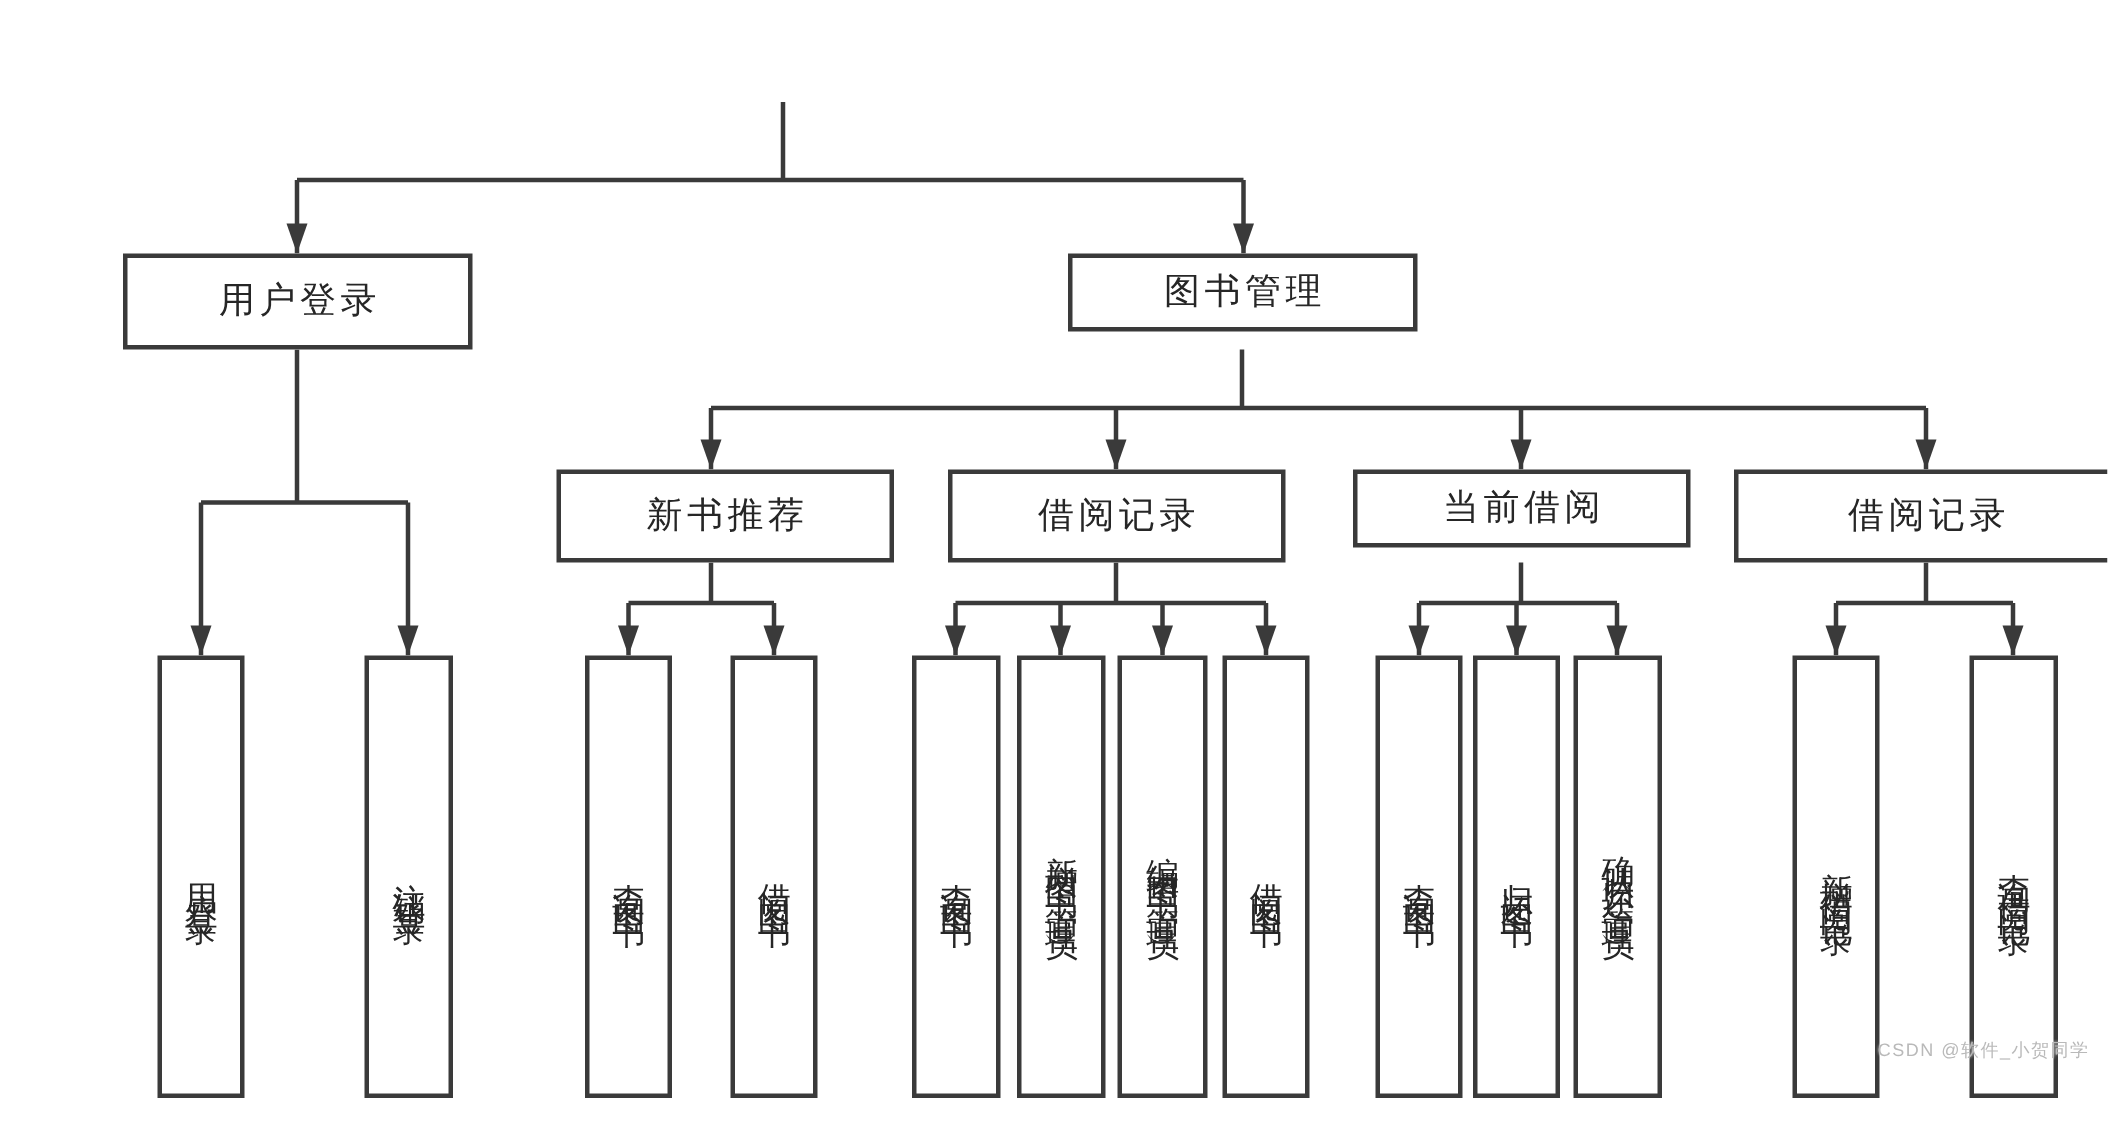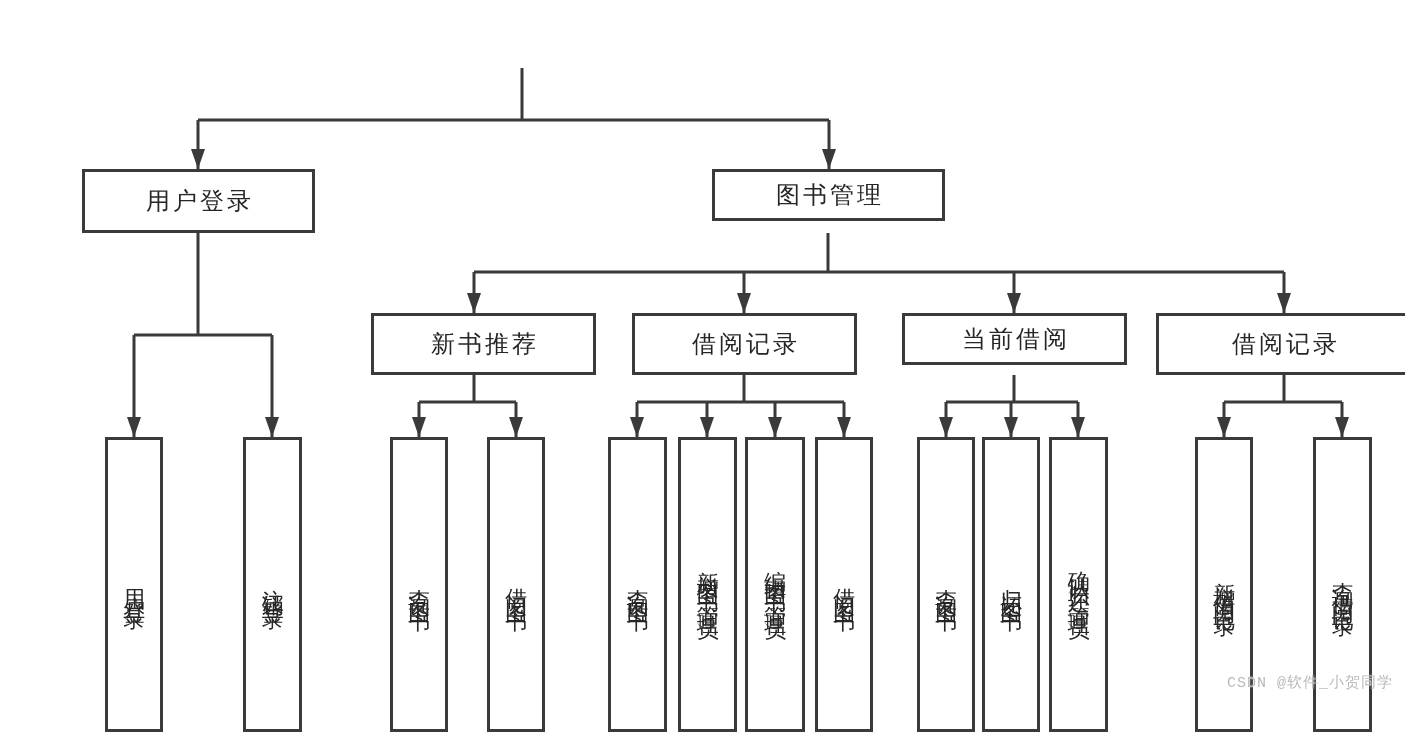--- a/index.html
+++ b/index.html
@@ -49,28 +49,27 @@
     text-indent:3px;
   }
   .box.v{
     writing-mode:vertical-rl;
     text-orientation:mixed;
     font-size:22px;
     letter-spacing:7px;
   }
   .watermark{
     position:absolute;
-    top:673px;
+    top:692px;
     right:12px;
-    font-size:15px;
+    font-size:12px;
     color:var(--watermark);
     letter-spacing:1px;
     text-shadow:0 0 2px #ffffff;
     white-space:nowrap;
-    font-family:Liberation Mono, monospace;
   }
 </style>
 </head>
 <body>
 
 <div class="canvas">
 
   <svg class="connectors" viewBox="0 0 1405 747" xmlns="http://www.w3.org/2000/svg">
     <path class="lines" d="
       M522 68 V120 M198 120 H829 M198 120 V169 M829 120 V169

